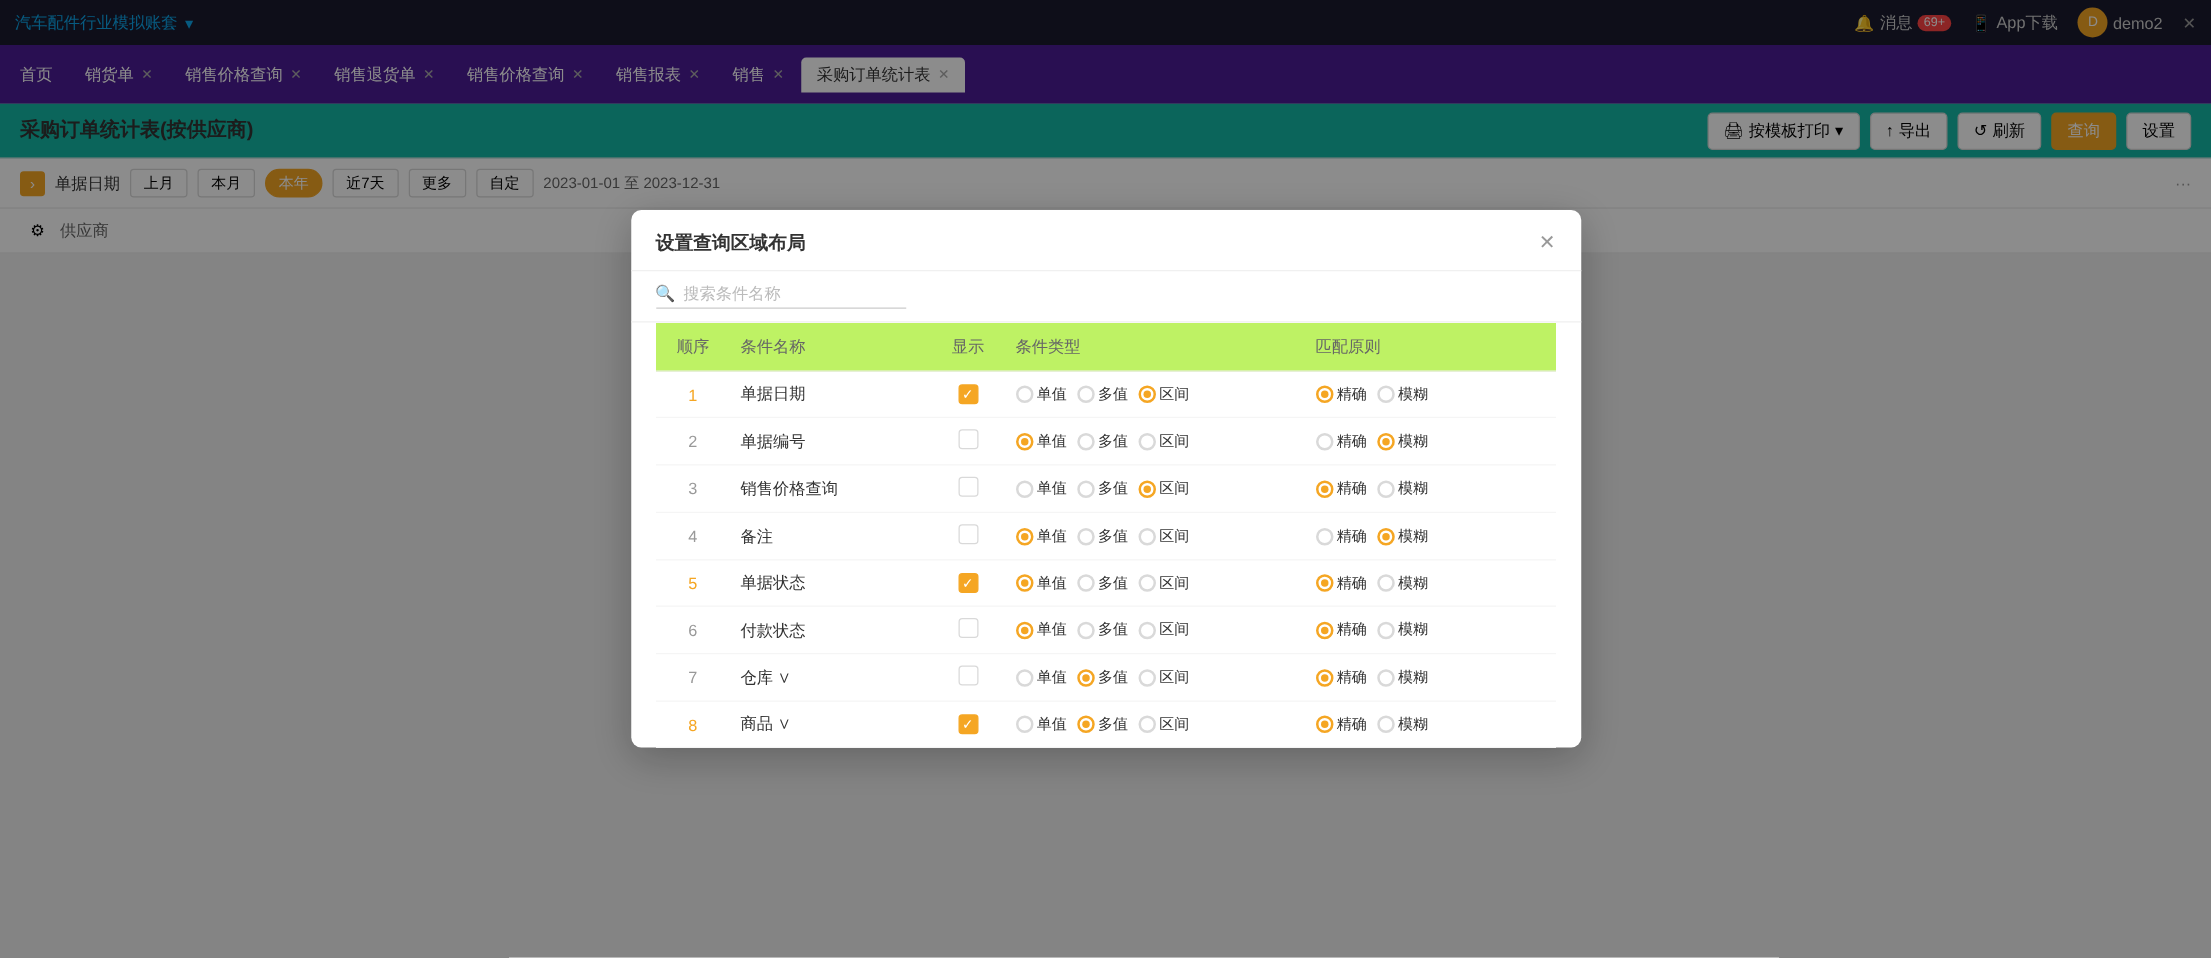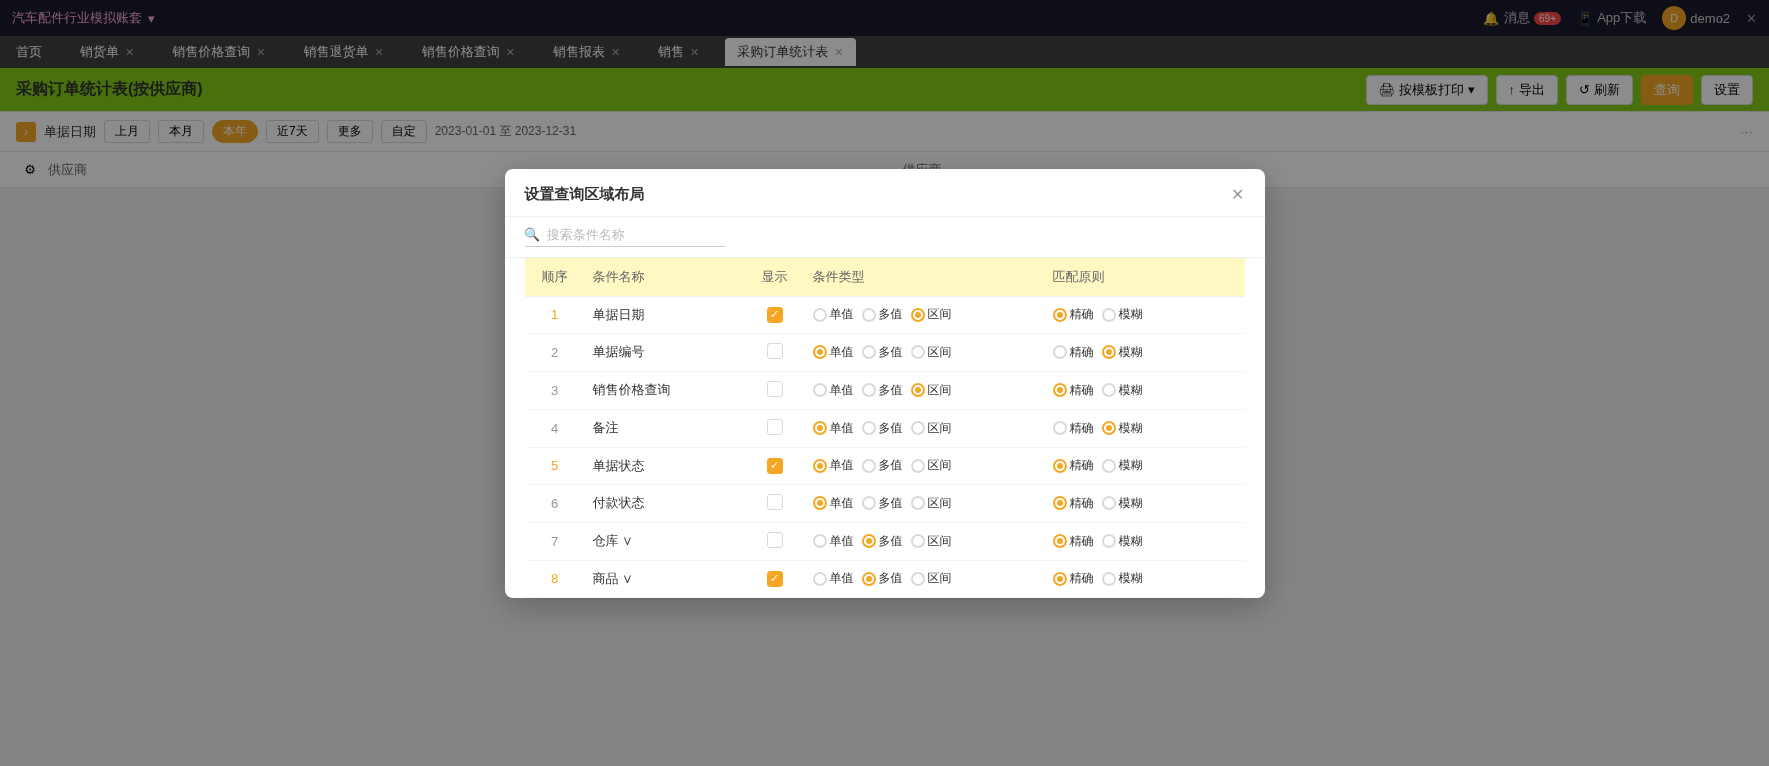--- a/index.html
+++ b/index.html
@@ -8,52 +8,52 @@
     
     .top-bar {
       height: 36px;
       background: #1a1a2e;
       display: flex;
       align-items: center;
       justify-content: space-between;
       padding: 0 12px;
       color: #ccc;
     }
-    .top-bar-left { font-size: 13px; color: #f9a8d4; display: flex; align-items: center; gap: 6px; }
+    .top-bar-left { font-size: 13px; color: #0ea5e9; display: flex; align-items: center; gap: 6px; }
     .top-bar-right { display: flex; align-items: center; gap: 16px; font-size: 13px; }
     .badge { background: #ff4444; color: white; border-radius: 8px; padding: 1px 5px; font-size: 10px; }
 
     
     .tab-bar {
-      height: 32px;
-      background: #404040;
+      height: 47px;
+      background: #4c1d95;
       display: flex;
       align-items: center;
       padding: 0 4px;
-      gap: 14px;
+      gap: 2px;
     }
     .tab-item {
       height: 28px;
       padding: 0 12px;
       border-radius: 4px 4px 0 0;
       display: flex;
       align-items: center;
       gap: 6px;
       font-size: 13px;
       color: white;
       cursor: pointer;
       white-space: nowrap;
     }
     .tab-item.active { background: #fff; color: #333; }
     .tab-close { font-size: 11px; color: #aaa; cursor: pointer; }
 
     
     .page-header {
       height: 44px;
-      background: #84cc16;
+      background: #14b8a6;
       border-bottom: 1px solid #e8e8e8;
       display: flex;
       align-items: center;
       justify-content: space-between;
       padding: 16px 16px;
     }
     .page-title { font-size: 16px; font-weight: bold; color: #333; }
     .header-actions { display: flex; align-items: center; gap: 8px; }
     .btn-action {
       height: 30px;
@@ -163,21 +163,21 @@
     }
     .settings-table table {
       width: 100%;
       border-collapse: collapse;
     }
     .settings-table th {
       padding: 10px 8px;
       text-align: left;
       font-size: 13px;
       color: #666;
-      background: #fef9c3;
+      background: #bef264;
       border-bottom: 1px solid #f0f0f0;
       font-weight: 500;
     }
     .settings-table td {
       padding: 9px 8px;
       border-bottom: 1px solid #f5f5f5;
       font-size: 13px;
       color: #333;
       vertical-align: middle;
     }

